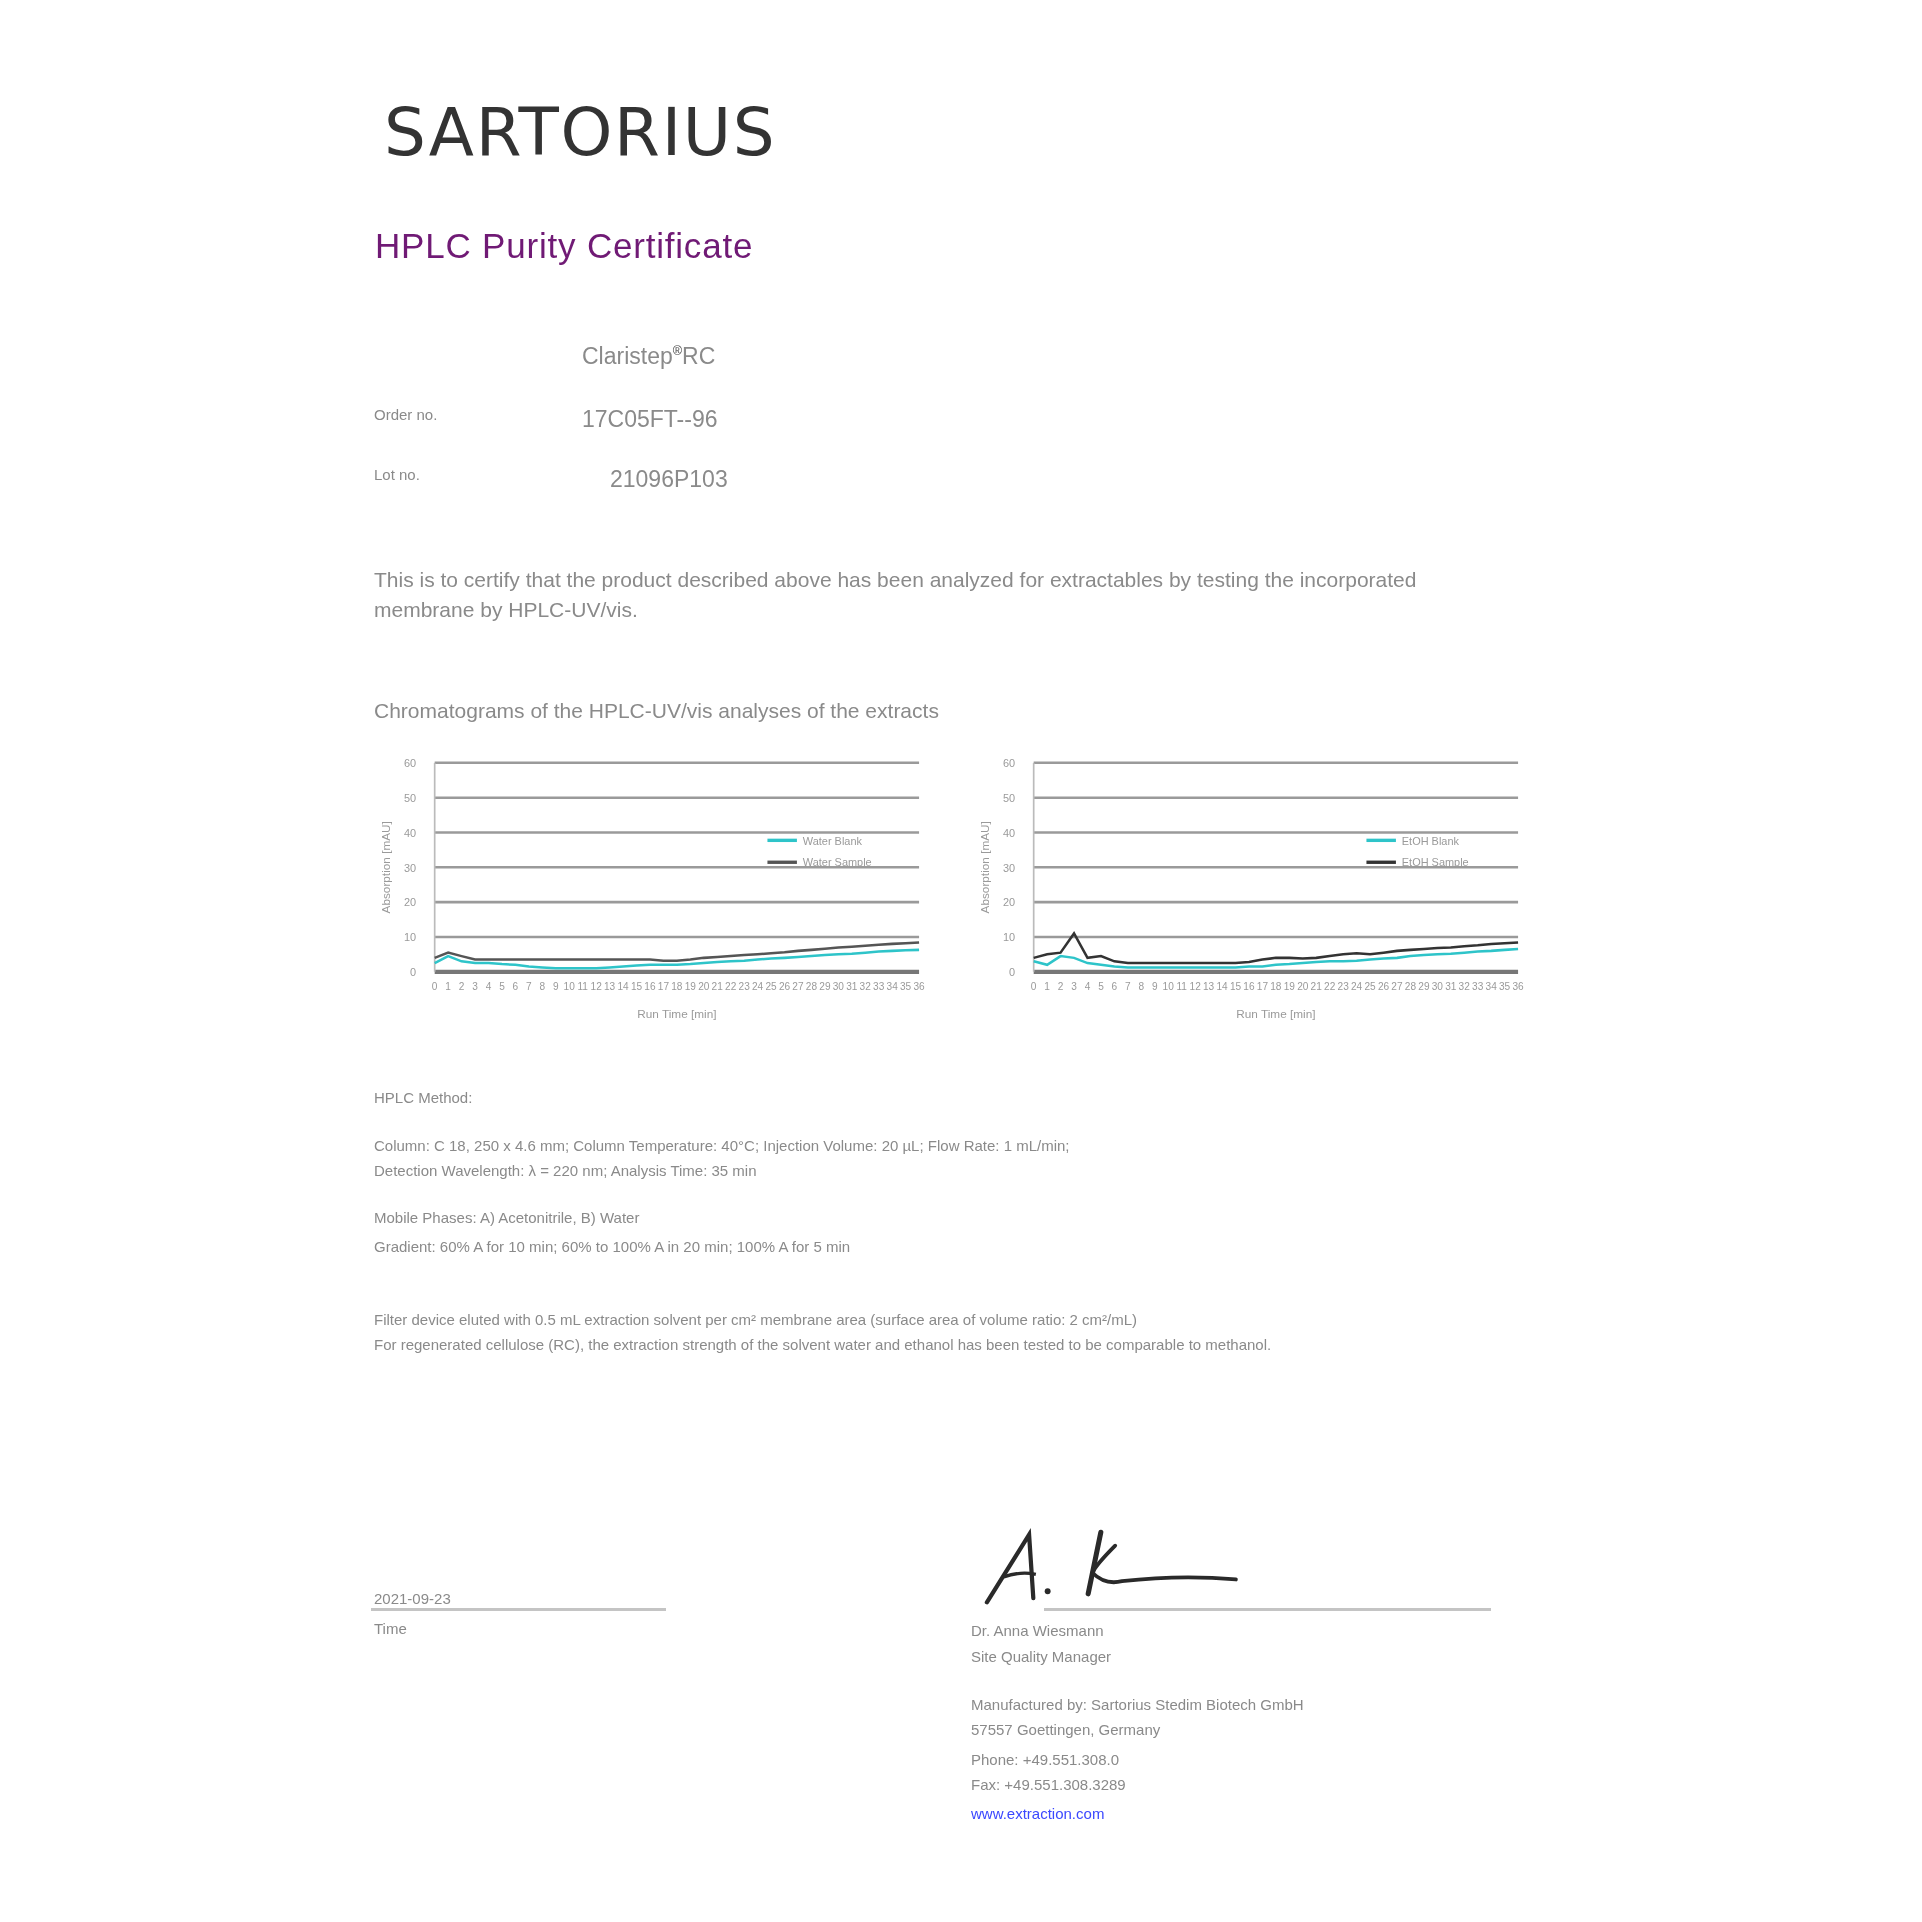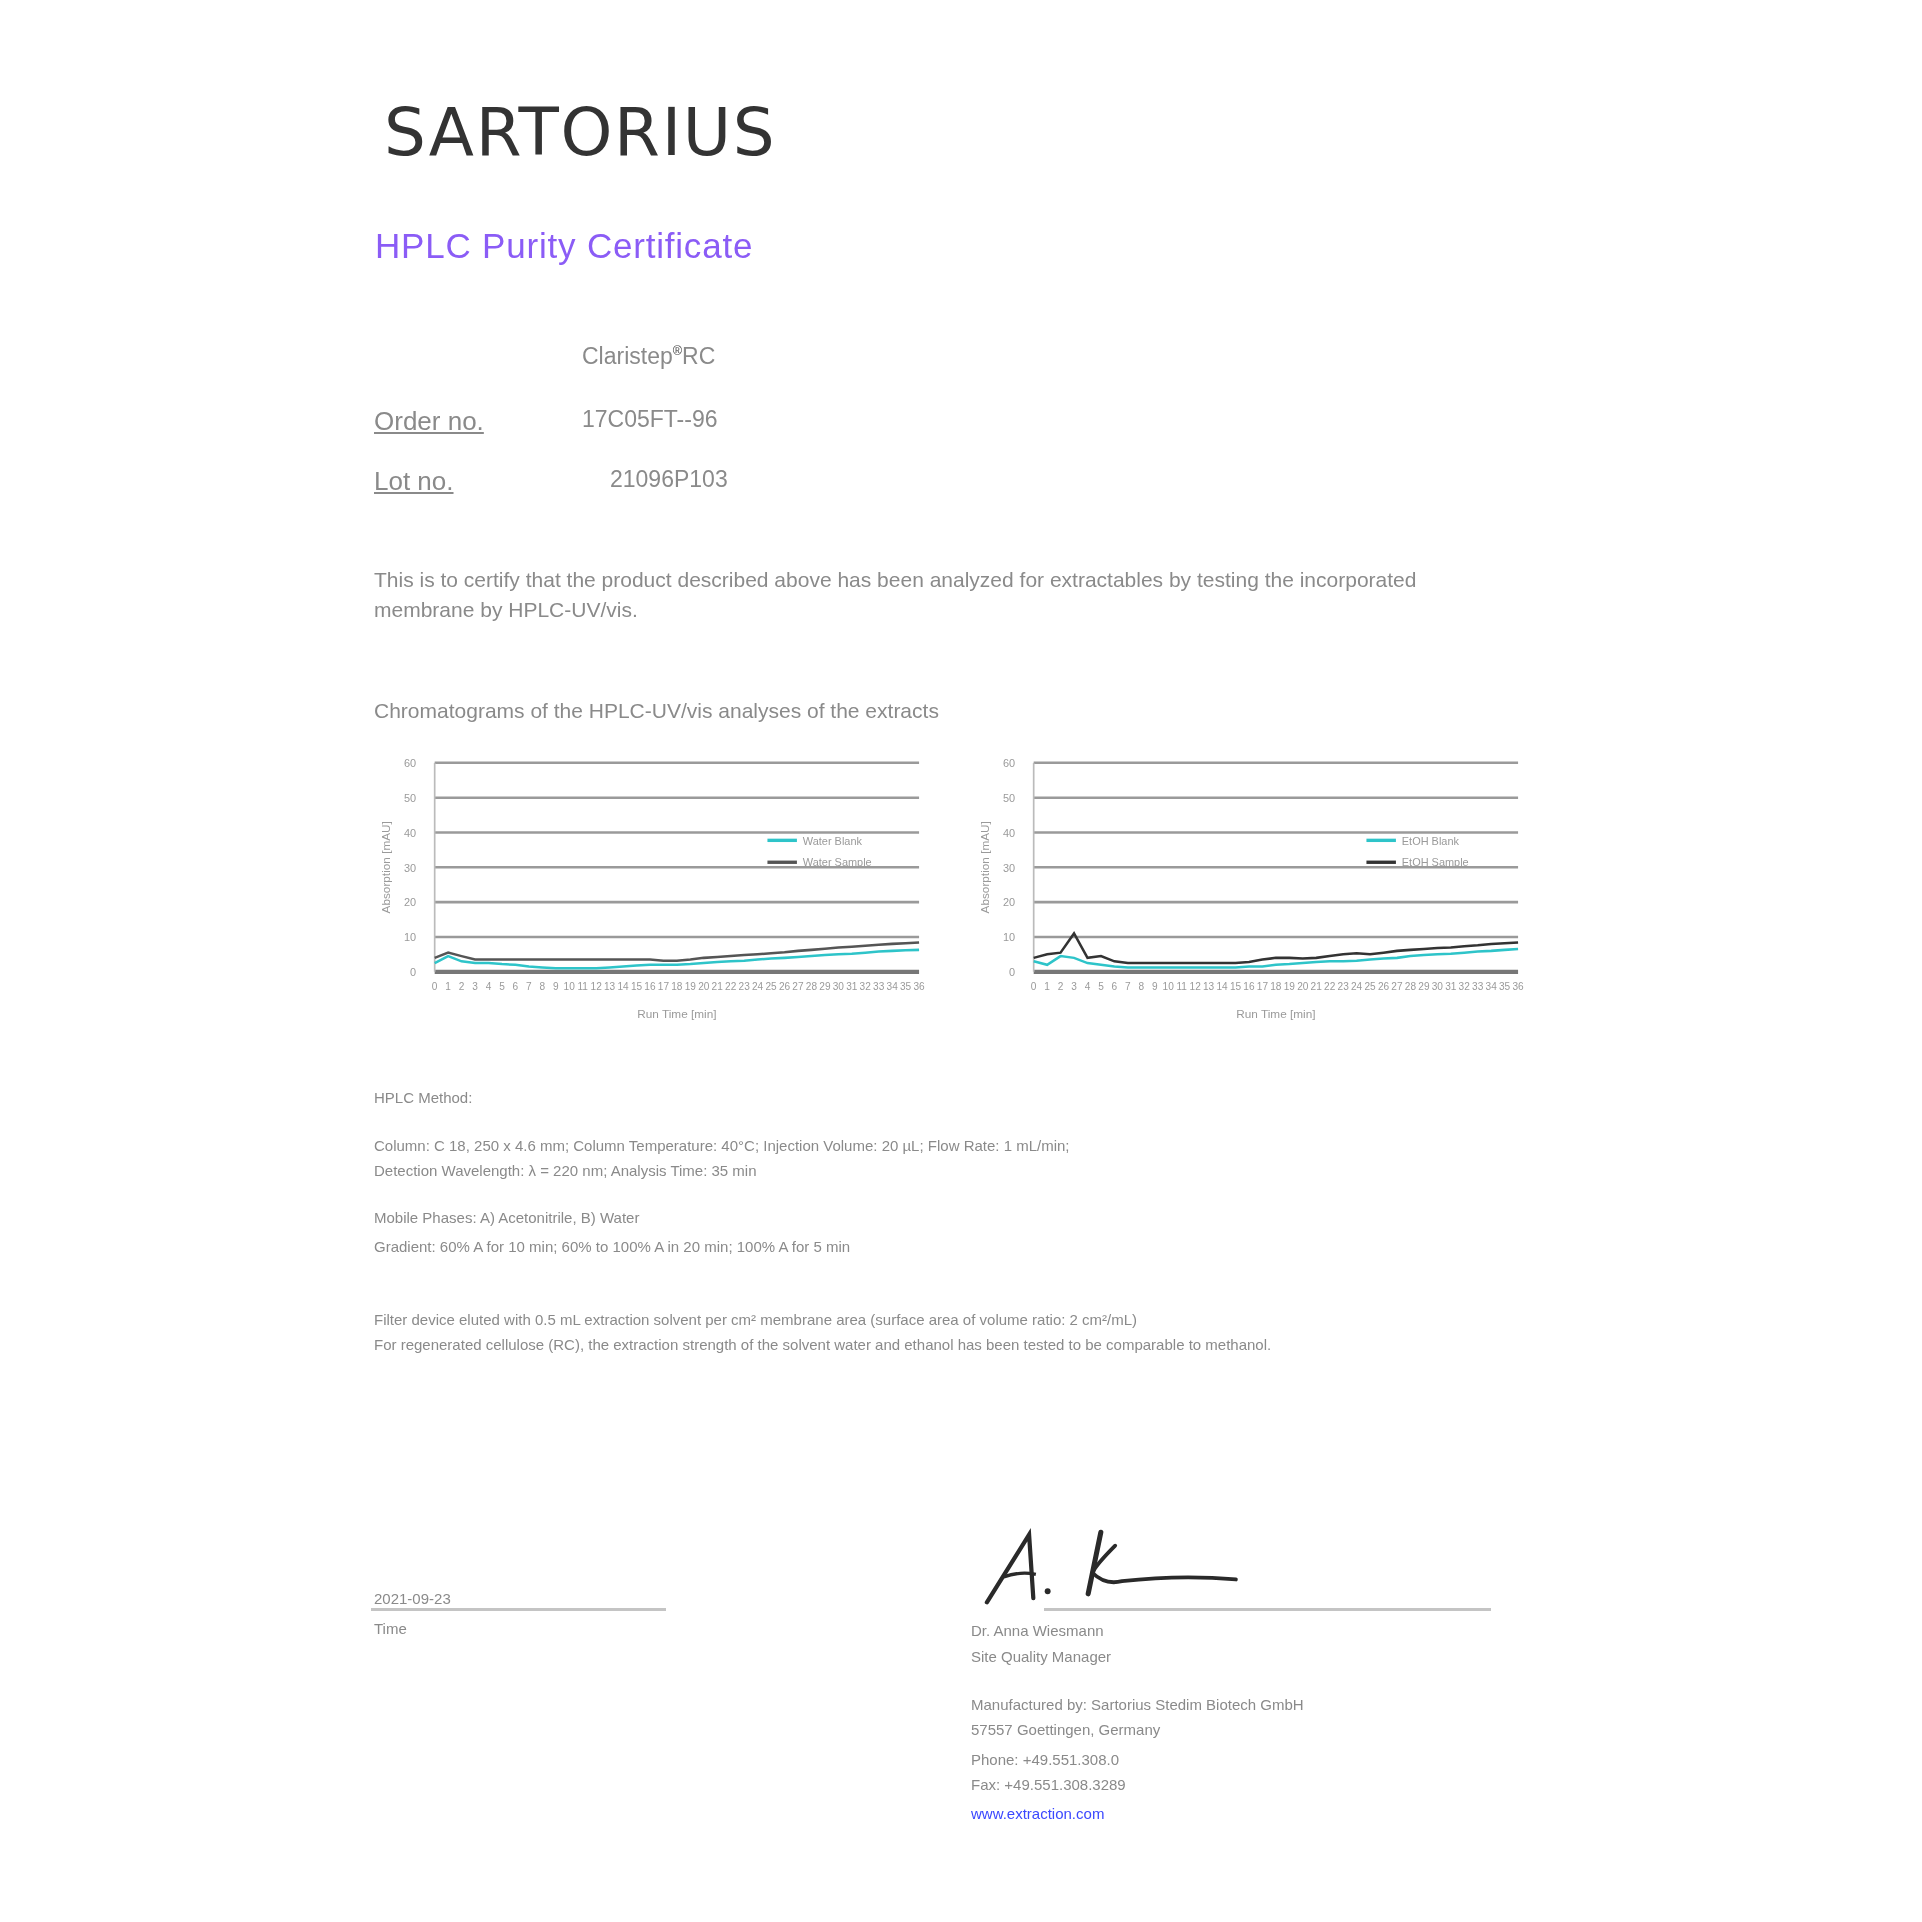--- a/index.html
+++ b/index.html
@@ -1,21 +1,21 @@
 <!DOCTYPE html>
 <html style="font-size:13.5px"><head>
 <meta charset="utf-8">
 <style>
   html, body { margin:0; padding:0; background:#ffffff; }
   body { width:1923px; height:1923px; position:relative; overflow:hidden;
          font-family:"Liberation Sans", sans-serif; color:#555; }
   .abs { position:absolute; }
   .logo { left:384px; top:94px; font-family:"DejaVu Sans", sans-serif; font-size:66px; letter-spacing:1.7px; color:#333; font-weight:400; transform:scaleY(1.0); }
-  .title { left:375px; top:226px; font-size:35px; color:#8b5cf6; letter-spacing:0.8px; }
-  .lbl { font-size:26px; color:#8a8a8a;text-decoration:underline; }
+  .title { left:375px; top:226px; font-size:35px; color:#701a75; letter-spacing:0.8px; }
+  .lbl { font-size:15px; color:#8a8a8a; }
   .val { font-size:23px; color:#8a8a8a; }
   .para { font-size:21px; color:#8a8a8a; line-height:30px; width:1122px; }
   .small { font-size:15px; color:#8a8a8a; line-height:27px; }
   .sup { font-size:12.6px; vertical-align:super; color:#444; }
   .chart { position:absolute; }
   .chart svg text { font-family:"Liberation Sans", sans-serif; fill:#9a9a9a; }
   .rule { position:absolute; height:2.5px; background:#c4c4c4; }
   .link { color:#3b48ff; }
 </style>
 </head>

